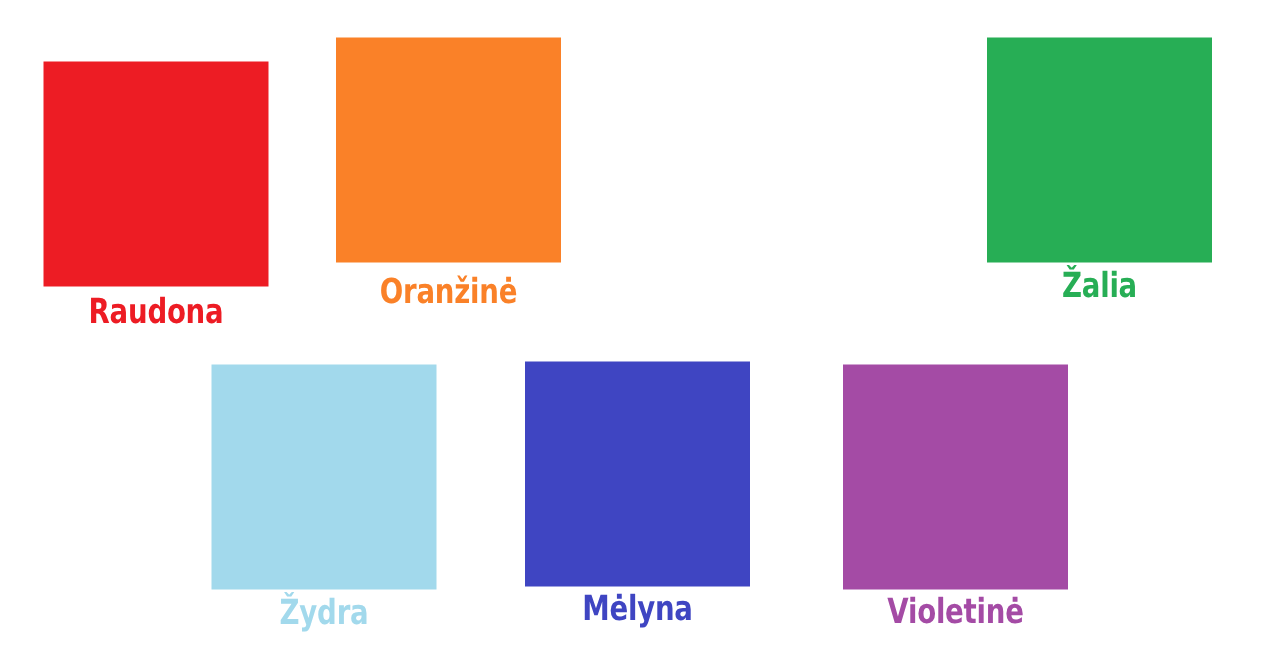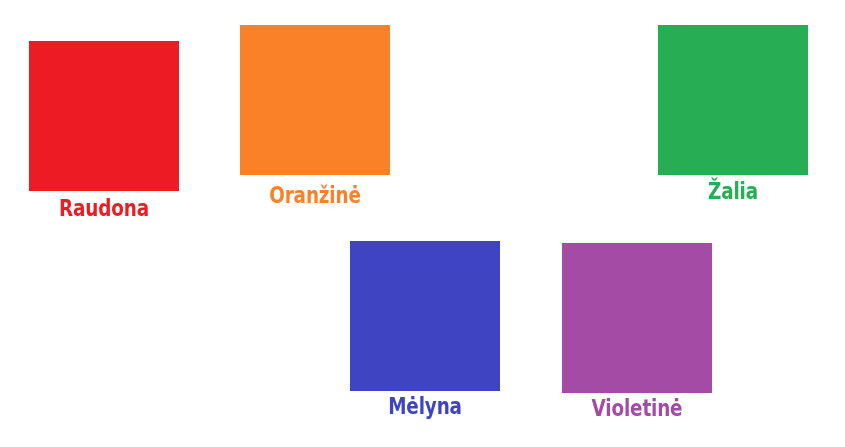--- a/index.html
+++ b/index.html
@@ -47,27 +47,31 @@
   }
 </style>
 </head>
 <body>
 
 <div id="stage" style="background: rgb(255, 255, 255); width: 845px; height: 447px;">
     <div class="swatch-group" style="left: 29px; top: 22px; width: 150px; margin-top: 19px;">
       <div class="swatch" style="width: 150px; height: 150px; background: rgb(237, 28, 36);"></div>
       <span class="swatch-label" style="color: rgb(237, 28, 36); top: 154px;">Raudona</span>
     </div>
-    <div class="swatch-group" style="left: 240px; top: 25px; width: 150px;">
+    <div class="swatch-group" style="left: 224px; top: 25px; width: 150px;">
       <div class="swatch" style="width: 150px; height: 150px; background: rgb(250, 129, 40);"></div>
       <span class="swatch-label" style="color: rgb(250, 129, 40); top: 157px;">Oranžinė</span>
     </div>
     <div class="swatch-group" style="left: 658px; top: 25px; width: 166px;">
       <div class="swatch" style="width: 150px; height: 150px; background: rgb(39, 174, 85);"></div>
       <span class="swatch-label" style="color: rgb(39, 174, 85); top: 153px;">Žalia</span>
+    </div>
+    <div class="swatch-group" style="left: 141px; top: 243px; width: 150px;">
+      <div class="swatch" style="width: 150px; height: 150px; background: rgb(162, 217, 236);"></div>
+      <span class="swatch-label" style="color: rgb(162, 217, 236); top: 153px;">Žydra</span>
     </div>
     <div class="swatch-group" style="left: 350px; top: 241px; width: 128px;">
       <div class="swatch" style="width: 150px; height: 150px; background: rgb(63, 69, 194);"></div>
       <span class="swatch-label" style="color: rgb(63, 69, 194); top: 152px;">Mėlyna</span>
     </div>
     <div class="swatch-group" style="left: 562px; top: 243px; width: 170px;">
       <div class="swatch" style="width: 150px; height: 150px; background: rgb(164, 75, 165);"></div>
       <span class="swatch-label" style="color: rgb(164, 75, 165); top: 152px;">Violetinė</span>
     </div>
   </div>

